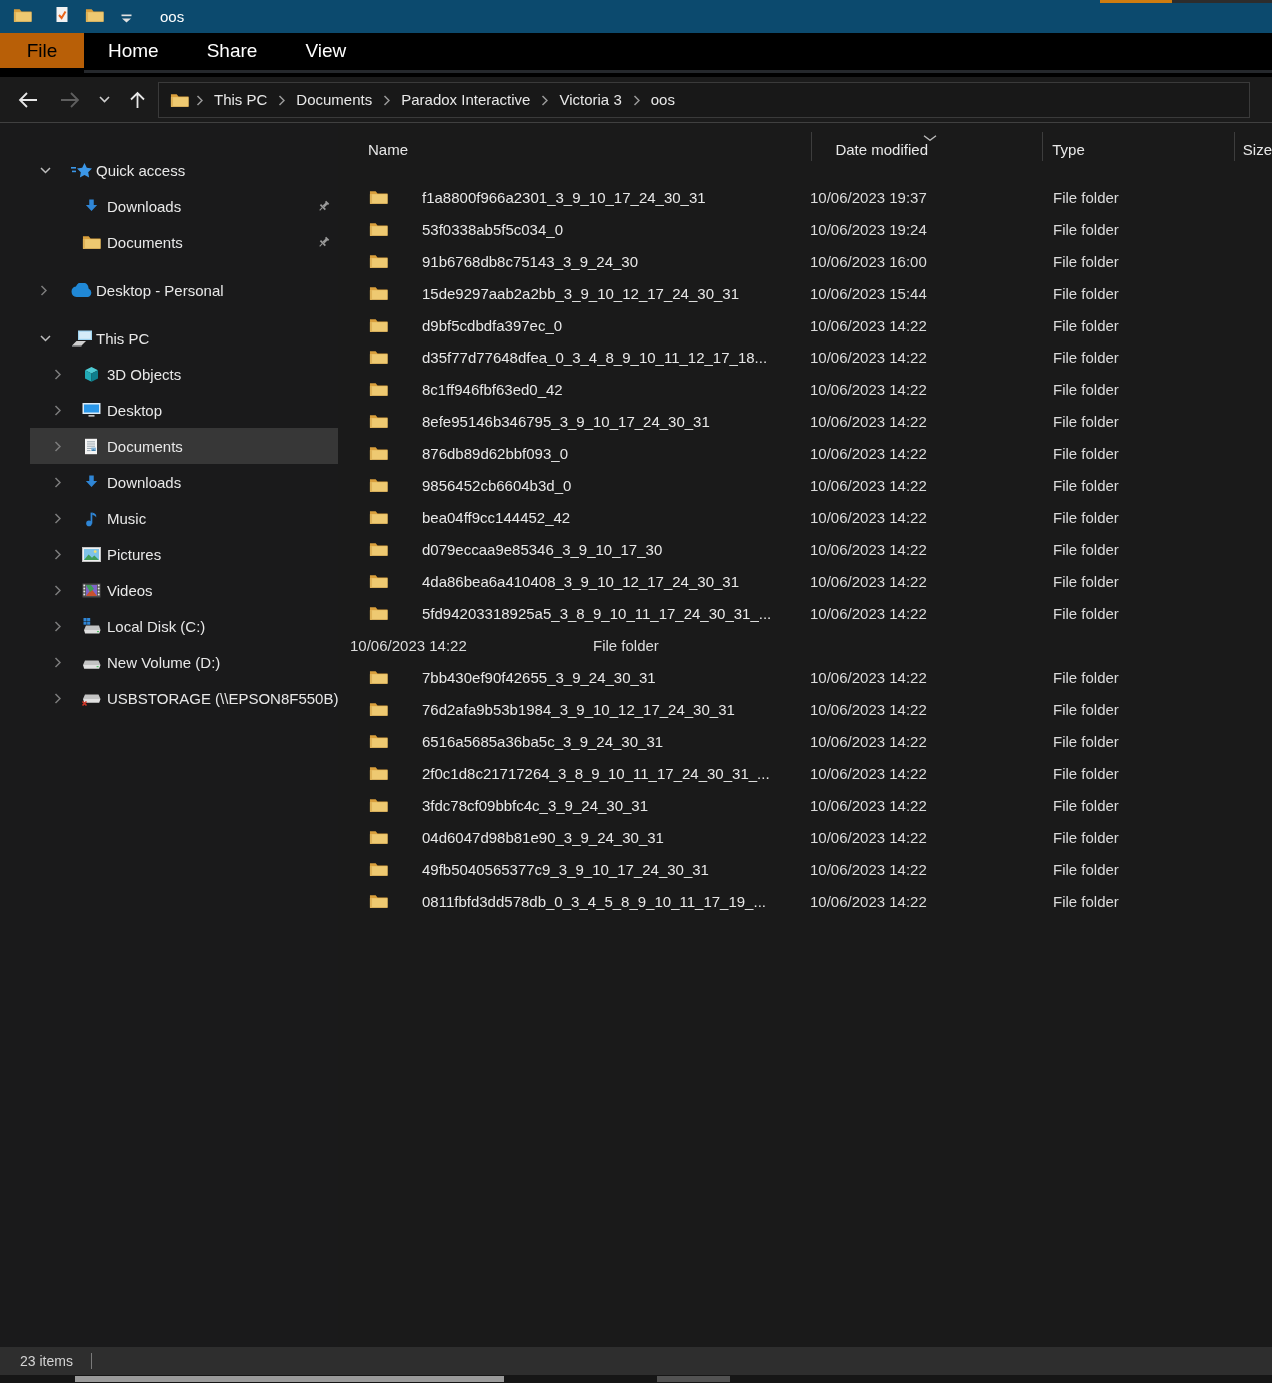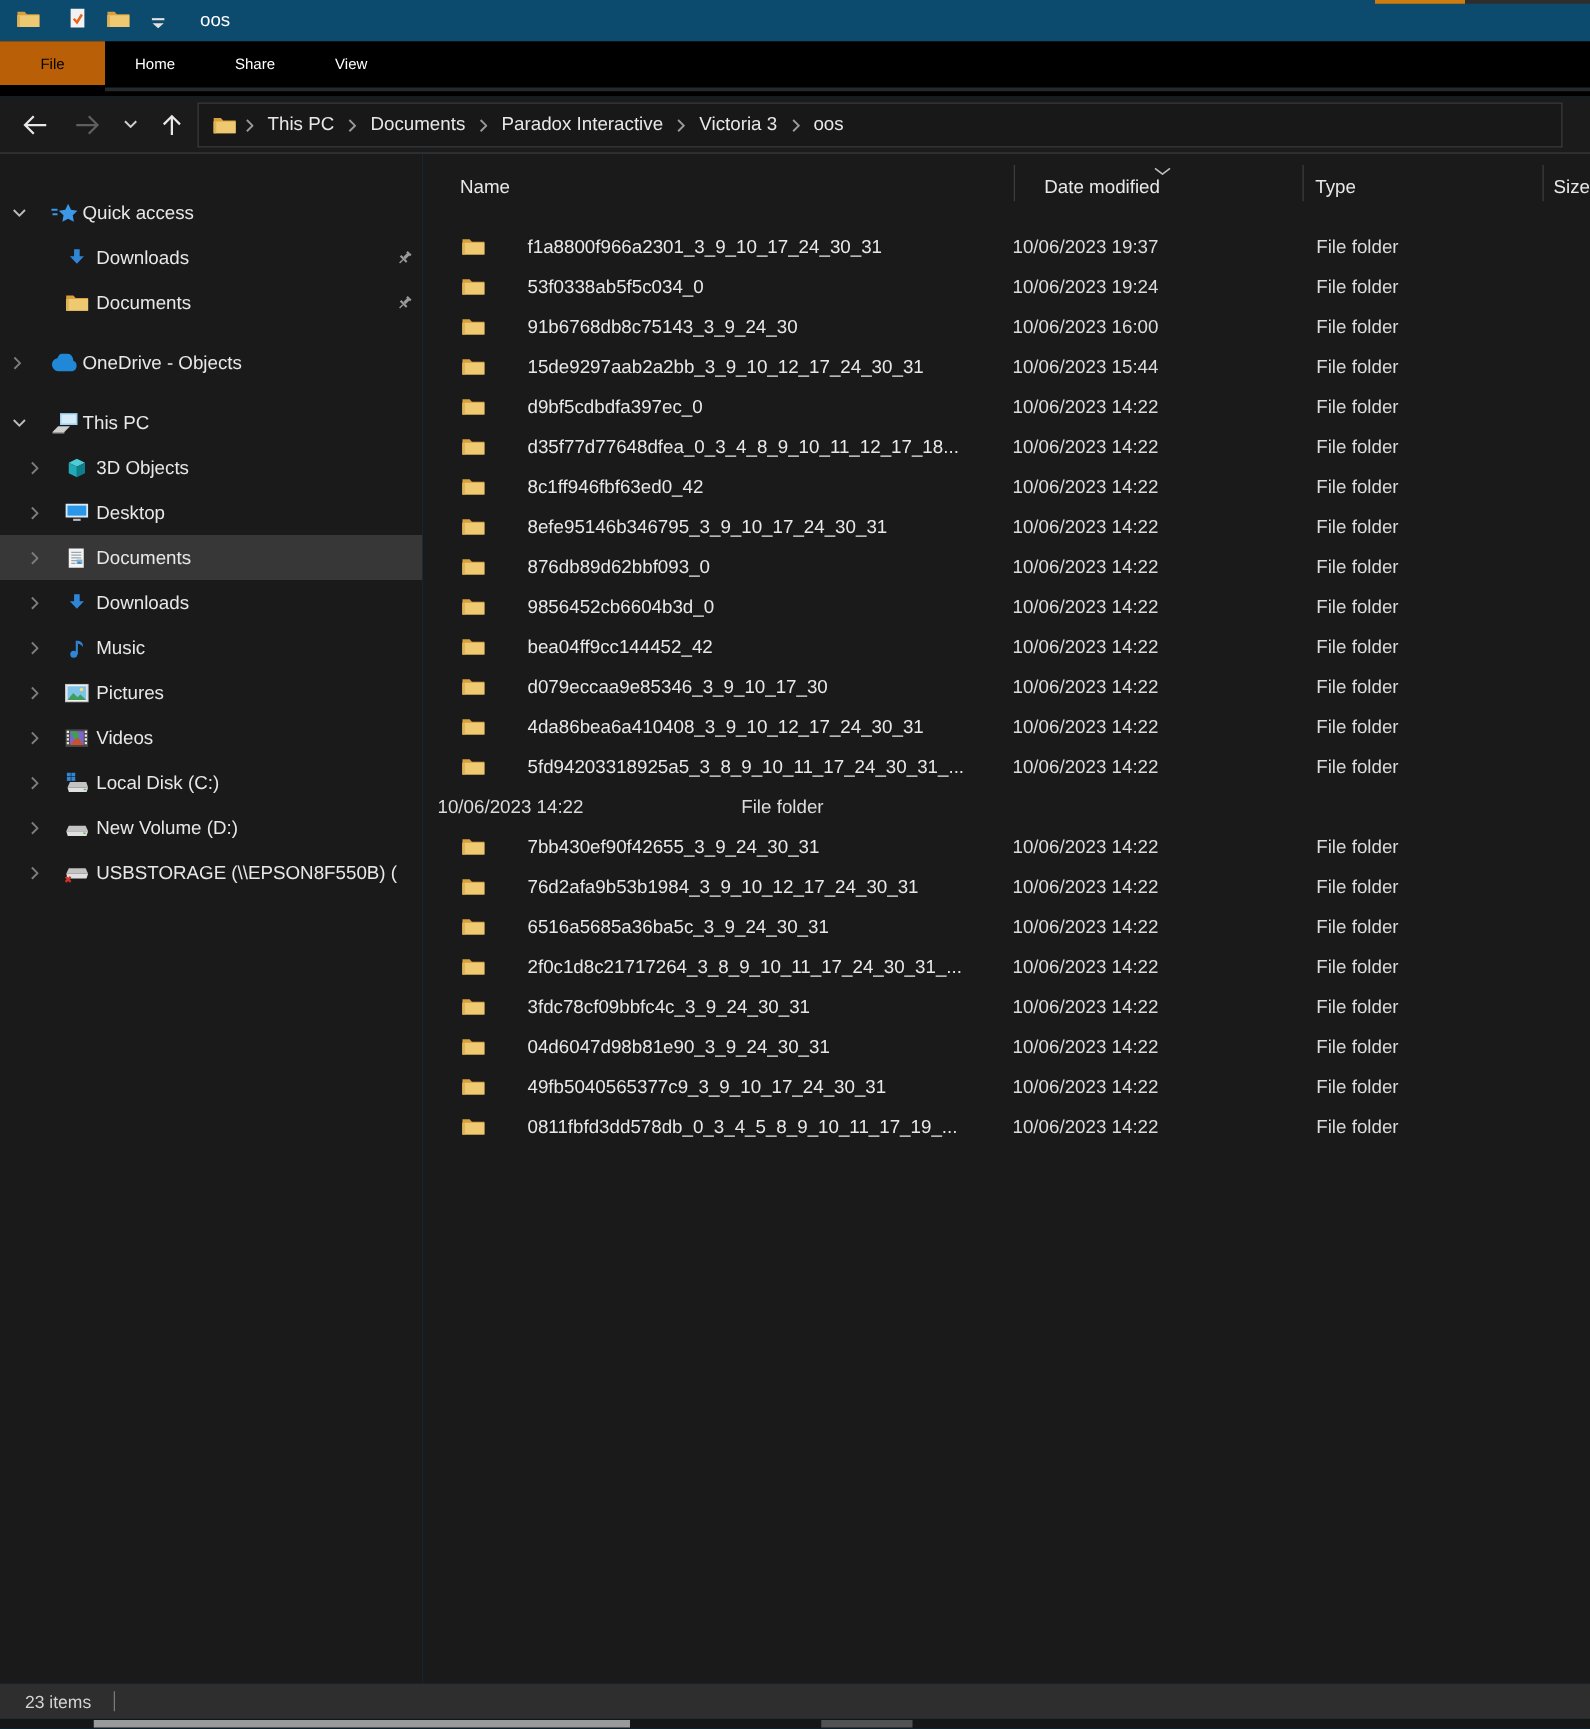--- a/index.html
+++ b/index.html
@@ -10,21 +10,21 @@
   .titlebar{height:33px;display:flex;align-items:center;padding-left:6px;position:relative;}
   .qicon{display:inline-flex;align-items:center;justify-content:center;width:22px;height:20px;margin:0 5px;}
   .qat-sep{width:1px;height:22px;background:#4a4a4a;margin:0 4px;}
   .window-title{color:#ffffff;font-size:15px;margin-left:10px;}
   .frag{position:absolute;top:0;height:3px;}
   .frag.orange{left:1100px;width:72px;background:var(--accent-fragment,#cf7c0f);}
   .frag.gray{left:1172px;width:100px;background:#2d2d2d;}
 
   
   .ribbon{height:35px;display:flex;align-items:stretch;background:#000;}
-  .tab{display:flex;align-items:center;justify-content:center;font-size:12px;color:#fff;padding:0 24px;cursor:default;}
+  .tab{display:flex;align-items:center;justify-content:center;font-size:19px;color:#fff;padding:0 24px;cursor:default;}
   .tab.active{background:var(--accent-tab,#b85f07);color:#000;padding:0;width:84px;flex:none;}
   .ribbon-gap{height:9px;background:#000;position:relative;}
   .ribbon-gap .strip{position:absolute;top:2px;left:84px;right:0;height:3px;background:#25282c;}
 
   
   .navbar{height:45px;background:#1b1b1b;border-bottom:1px solid #404040;display:flex;align-items:center;}
   .nav-btns{display:flex;align-items:center;flex:none;}
   .nav-btn{display:inline-flex;align-items:center;justify-content:center;height:30px;}
   .nav-back{width:44px;margin-left:6px;}
   .nav-fwd{width:40px;}
@@ -32,21 +32,21 @@
   .nav-up{width:38px;margin-right:2px;}
   .address-bar{height:36px;flex:1;margin-right:22px;border:1px solid #3a3a3a;background:#181818;
     display:flex;align-items:center;padding:0 6px;box-sizing:border-box;overflow:hidden;white-space:nowrap;}
   .address-folder{display:inline-flex;margin:0 5px;}
   .crumb{color:#e8e8e8;font-size:15px;padding:0 9px;}
   .crumb-sep{display:inline-flex;margin:0 2px;position:relative;top:1px;}
 
   
   .main{display:flex;height:1224px;}
   .sidebar{width:338px;flex:none;background:#1a1a1b;padding-top:29px;box-sizing:border-box;overflow:hidden;}
-  .side-row{height:36px;display:flex;align-items:center;position:relative;color:#e8e8e8;font-size:15px;white-space:nowrap;}
+  .side-row{height:36px;display:flex;align-items:center;position:relative;color:#e8e8e8;font-size:15px;white-space:nowrap;margin-left:30px;}
   .side-row.gap{margin-top:12px;}
   .side-row.selected{background:var(--selection,#373737);}
   .exp{position:absolute;left:10px;display:flex;}
   .side-row.lvl1 .exp{left:24px;}
   .side-icon{position:absolute;left:39px;width:26px;display:flex;justify-content:center;}
   .side-row.lvl1 .side-icon{left:49px;width:24px;}
   .side-label{position:absolute;left:66px;right:0;overflow:hidden;}
   .side-row.lvl1 .side-label{left:77px;}
   .pin{position:absolute;right:8px;display:flex;}
 
@@ -243,21 +243,21 @@
           <span class="exp">
             <svg width="7" height="11" viewBox="0 0 7 11" fill="none" stroke="#7d7d7d" stroke-width="1.5">
               <path d="M1.5 1l4.5 4.5L1.5 10"></path>
             </svg>
           </span>
           <span class="side-icon">
             <svg width="24" height="15" viewBox="0 0 24 15">
               <path d="M6.5 14a5.3 5.3 0 0 1-.6-10.5A6.6 6.6 0 0 1 18.6 5.4 4.6 4.6 0 0 1 18 14z" fill="#2088d6"></path>
             </svg>
           </span>
-          <span class="side-label">OneDrive - Objects</span>
+          <span class="side-label">Desktop - Personal</span>
         </div>
         <div class="side-row lvl0 gap">
           <span class="exp">
             <svg width="11" height="7" viewBox="0 0 11 7" fill="none" stroke="#bdbdbd" stroke-width="1.5">
               <path d="M1 1l4.5 4.5L10 1"></path>
             </svg>
           </span>
           <span class="side-icon">
             <svg width="24" height="19" viewBox="0 0 24 19">
               <rect x="8" y="1.5" width="14" height="9.5" fill="#9fd3ef"></rect>

